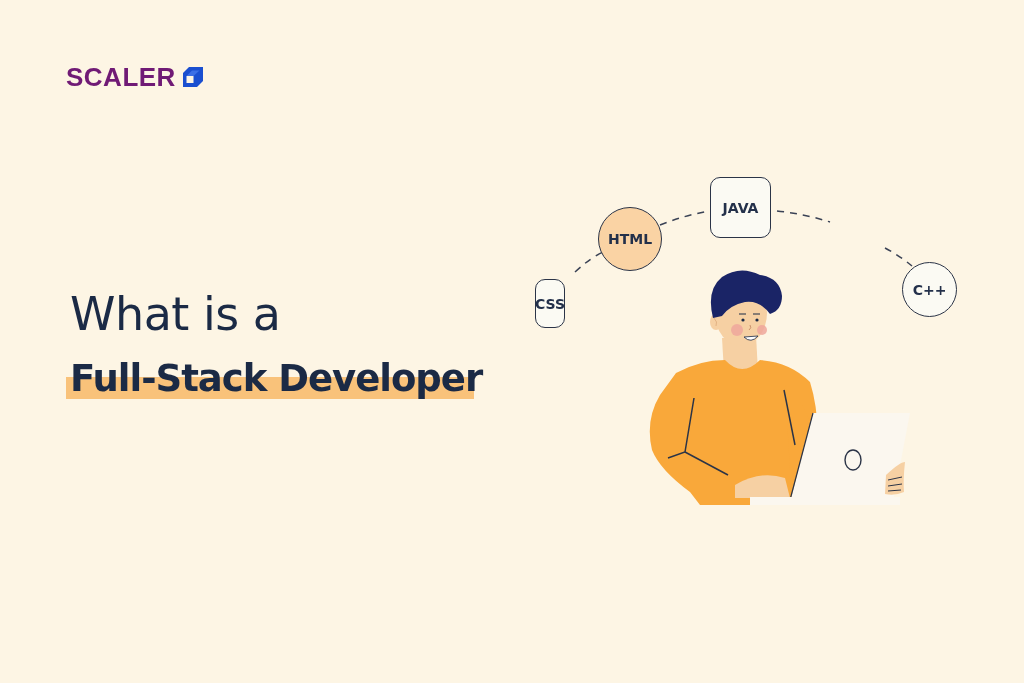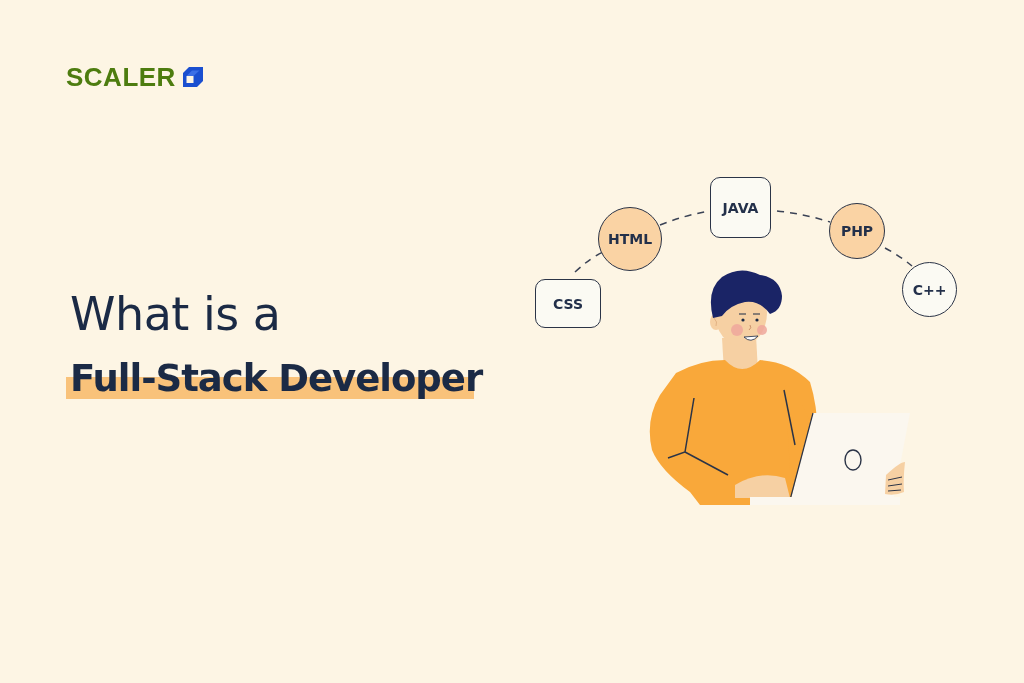--- a/index.html
+++ b/index.html
@@ -9,21 +9,21 @@
     position: relative;
     font-family: "DejaVu Sans", sans-serif;
   }
   .logo {
     position: absolute; left: 66px; top: 64px;
     display: flex; align-items: center; gap: 6px;
   }
   .logo-text {
     font-family: "Liberation Sans", sans-serif;
     font-weight: 700; font-size: 26px; letter-spacing: 0.5px;
-    color: #4d7c0f; line-height: 26px;
+    color: #701a75; line-height: 26px;
   }
   .logo-icon { width: 22px; height: 22px; display: block; }
 
   .headline { position: absolute; left: 70px; top: 292px; }
   .line1 {
     font-family: "DejaVu Sans", sans-serif;
     font-size: 46px; color: #1b2a45; font-weight: 400;
     line-height: 44px; letter-spacing: -0.5px;
   }
   .line2-wrap { position: relative; margin-top: 21px; display: inline-block; }
@@ -74,31 +74,28 @@
 
   <svg width="1024" height="683" style="position:absolute;left:0;top:0;">
     <g fill="none" stroke="#3a4255" stroke-width="1.5" stroke-dasharray="7 6">
       <path d="M575 272 Q590 258 603 252"></path>
       <path d="M660 225 Q685 215 710 211"></path>
       <path d="M777 211 Q805 214 830 222"></path>
       <path d="M885 248 Q900 256 912 266"></path>
     </g>
   </svg>
 
-  <div class="badge sq white" style="left:535px;top:279px;width:66px;height:49px;">
+  <div class="badge sq white" style="left:535px;top:279px;width:30px;height:49px;">
     <span>CSS</span>
   </div>
   <div class="badge sq white" style="left:710px;top:177px;width:61px;height:61px;">
     <span>JAVA</span>
   </div>
   <div class="badge circ orange" style="left:598px;top:207px;width:64px;height:64px;">
     <span>HTML</span>
-  </div>
-  <div class="badge circ orange" style="left:829px;top:203px;width:56px;height:56px;">
-    <span>PHP</span>
   </div>
   <div class="badge circ white" style="left:902px;top:262px;width:55px;height:55px;">
     <span>C++</span>
   </div>
 
   <svg width="1024" height="683" style="position:absolute;left:0;top:0;">
 
     <path d="M722 338 L724 372 Q740 382 758 372 L756 335 Z" fill="#f6d0a3"></path>
 
     <path d="M676 373 Q700 360 725 360 Q742 378 760 360 Q790 362 810 382 Q822 420 815 470 L800 505 L700 505 L690 492 Q660 470 652 450 Q645 420 660 395 Z" fill="#f9a83a"></path>

